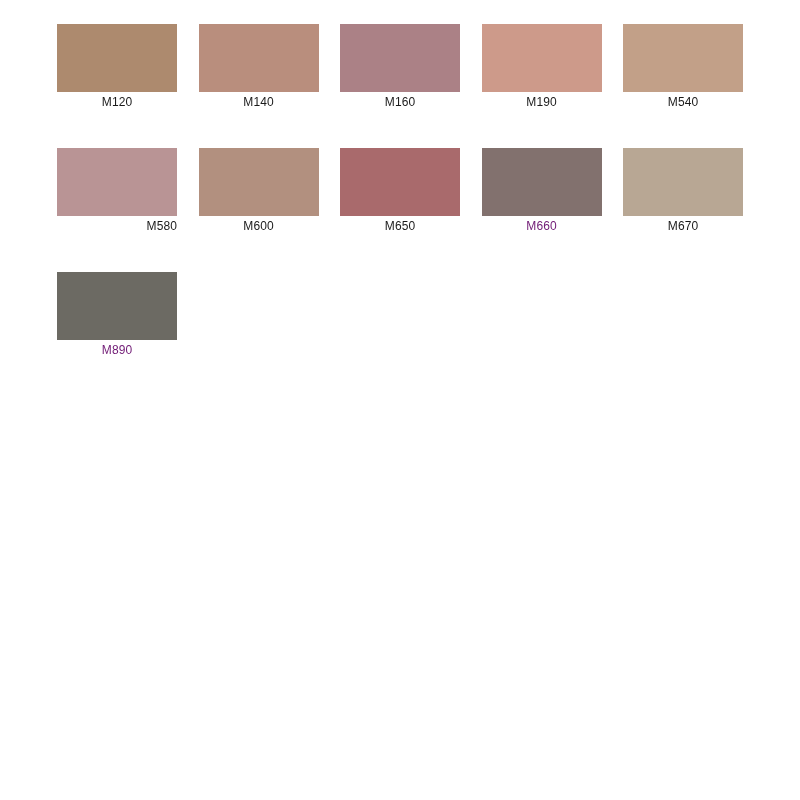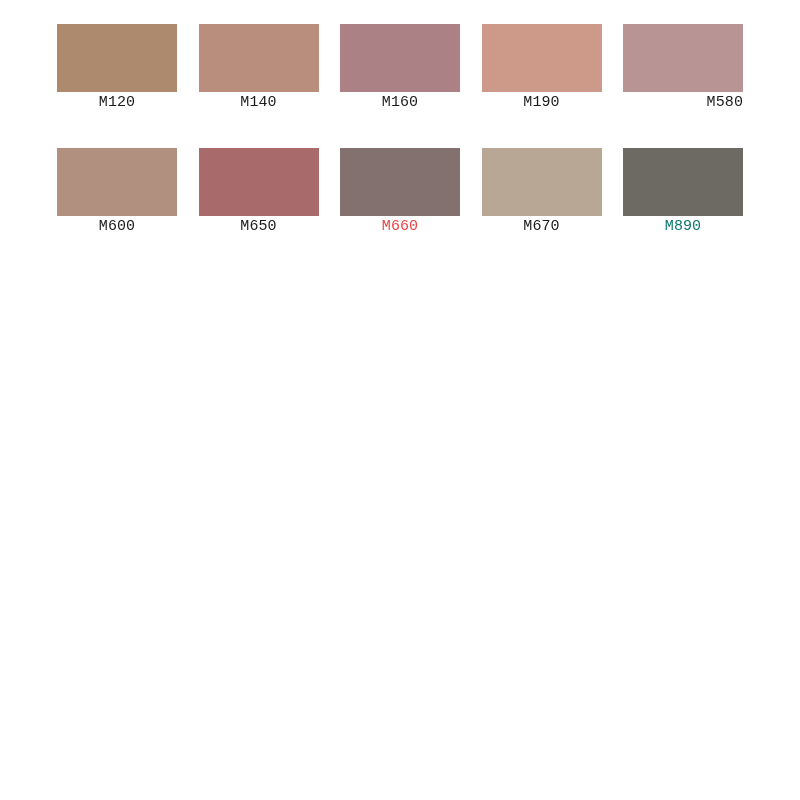--- a/index.html
+++ b/index.html
@@ -40,22 +40,22 @@
   .swatch-chip {
     width: 120px;
     height: 68px;
     display: block;
   }
 
   .swatch-label {
     display: block;
     width: 120px;
     text-align: center;
-    font-family: Liberation Mono, monospace;
-    font-size: 15px;
+    font-family: Liberation Sans, sans-serif;
+    font-size: 12px;
     line-height: 15px;
     color: #1a1a1a;
     padding-top: 3px;
     letter-spacing: 0.1px;
     white-space: nowrap;
   }
 </style>
 </head>
 <body>
 
@@ -71,37 +71,41 @@
       </div>
       <div class="swatch-cell">
         <span class="swatch-chip" title="#ab8186" style="background-color: rgb(171, 129, 134);"></span>
         <span class="swatch-label" style="color: rgb(26, 26, 26);">M160</span>
       </div>
       <div class="swatch-cell">
         <span class="swatch-chip" title="#cd9a8a" style="background-color: rgb(205, 154, 138);"></span>
         <span class="swatch-label" style="color: rgb(26, 26, 26);">M190</span>
       </div>
       <div class="swatch-cell">
+        <span class="swatch-chip" title="#c2a088" style="background-color: rgb(194, 160, 136);"></span>
+        <span class="swatch-label" style="color: rgb(26, 26, 26);">M540</span>
+      </div>
+      <div class="swatch-cell">
         <span class="swatch-chip" title="#b99495" style="background-color: rgb(185, 148, 149);"></span>
         <span class="swatch-label" style="color: rgb(26, 26, 26); text-align: right;">M580</span>
       </div>
       <div class="swatch-cell">
         <span class="swatch-chip" title="#b2907f" style="background-color: rgb(178, 144, 127);"></span>
         <span class="swatch-label" style="color: rgb(26, 26, 26);">M600</span>
       </div>
       <div class="swatch-cell">
         <span class="swatch-chip" title="#a96a6c" style="background-color: rgb(169, 106, 108);"></span>
         <span class="swatch-label" style="color: rgb(26, 26, 26);">M650</span>
       </div>
       <div class="swatch-cell">
         <span class="swatch-chip" title="#82716e" style="background-color: rgb(130, 113, 110);"></span>
-        <span class="swatch-label" style="color: #ef4444; text-align: center;">M660</span>
+        <span class="swatch-label" style="color: #701a75; text-align: center;">M660</span>
       </div>
       <div class="swatch-cell">
         <span class="swatch-chip" title="#b8a794" style="background-color: rgb(184, 167, 148);"></span>
         <span class="swatch-label" style="color: rgb(26, 26, 26);">M670</span>
       </div>
       <div class="swatch-cell">
         <span class="swatch-chip" title="#6c6a63" style="background-color: rgb(108, 106, 99);"></span>
-        <span class="swatch-label" style="color: #0f766e;">M890</span>
+        <span class="swatch-label" style="color: #701a75;">M890</span>
       </div>
     </div>
 </div>
 
 </body></html>

